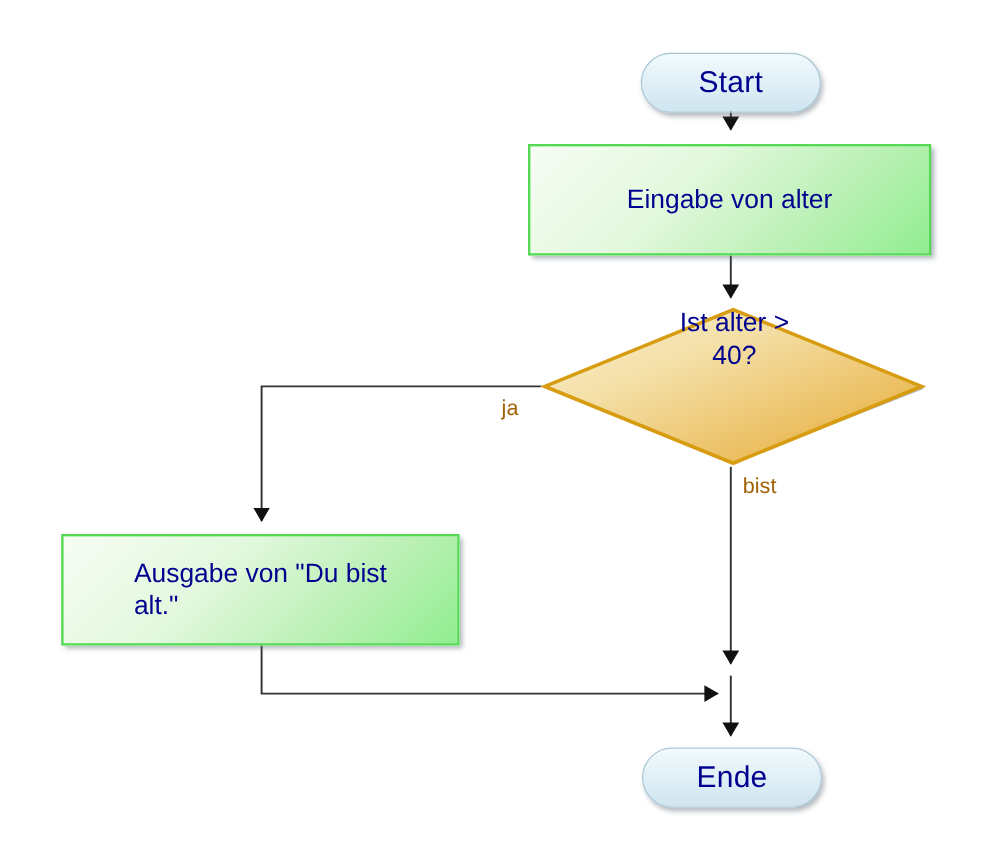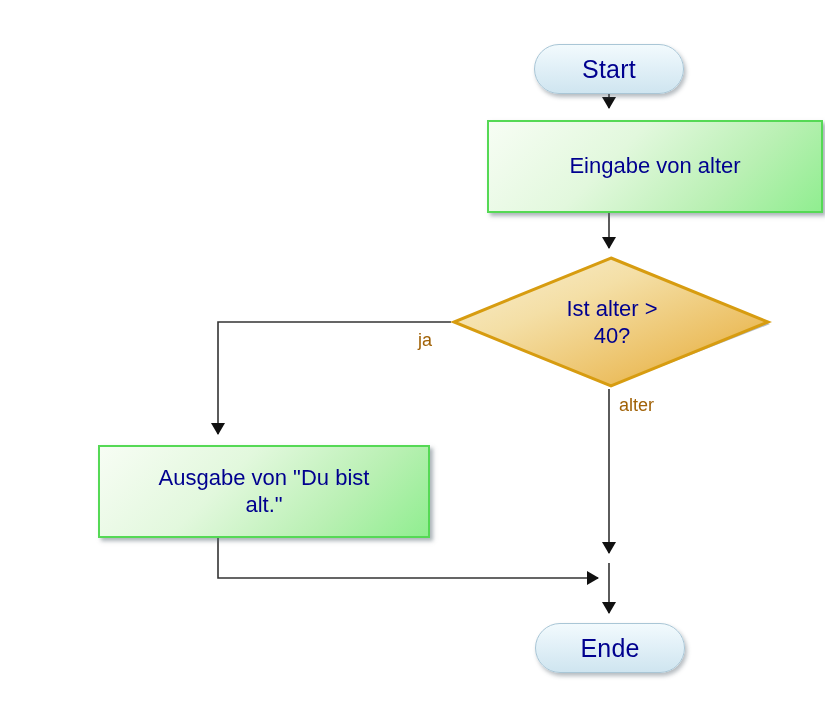--- a/index.html
+++ b/index.html
@@ -21,31 +21,31 @@
   }
   .pill .lbl{
     color:#00008f;font-size:25px;letter-spacing:.2px;line-height:1;
   }
 
   
   .proc{
     background:linear-gradient(135deg,#f7fdf4 0%,#e2f8dd 38%,#b9f0b3 72%,#90ee90 100%);
     border:2px solid #55d955;
     box-shadow:3px 3px 4px rgba(90,105,115,.5);
-    display:flex;align-items:center;justify-content:center;text-align:center;margin-left:47px;
+    display:flex;align-items:center;justify-content:center;
   }
   .proc .lbl{
     color:#00008f;font-size:22px;line-height:1.22;padding:0 10px;
   }
 
   
   .decision{display:block;}
   .decision .dtext{
     position:absolute;left:0;top:0;width:100%;height:100%;
-    display:flex;align-items:center;justify-content:center;text-align:center;
+    display:flex;align-items:flex-start;justify-content:center;text-align:center;
     color:#00008f;font-size:22px;line-height:1.22;
     pointer-events:none;
   }
 
   
   .edge-label{
     position:absolute;color:#a16207;font-size:18px;line-height:1;white-space:nowrap;
   }
 
   svg{position:absolute;left:0;top:0;overflow:visible;}
@@ -114,15 +114,15 @@
       <span>alt."</span>
     </span>
   </div>
 
   <div class="node pill" style="left:535px;top:623px;">
     <span class="lbl">Ende</span>
   </div>
 
   <div class="edge-label" style="left:418px;top:331px;">ja</div>
 
-  <div class="edge-label" style="left:619px;top:396px;">alter</div>
+  <div class="edge-label" style="left:619px;top:396px;">bist</div>
 
 </div>
 
 </body></html>

